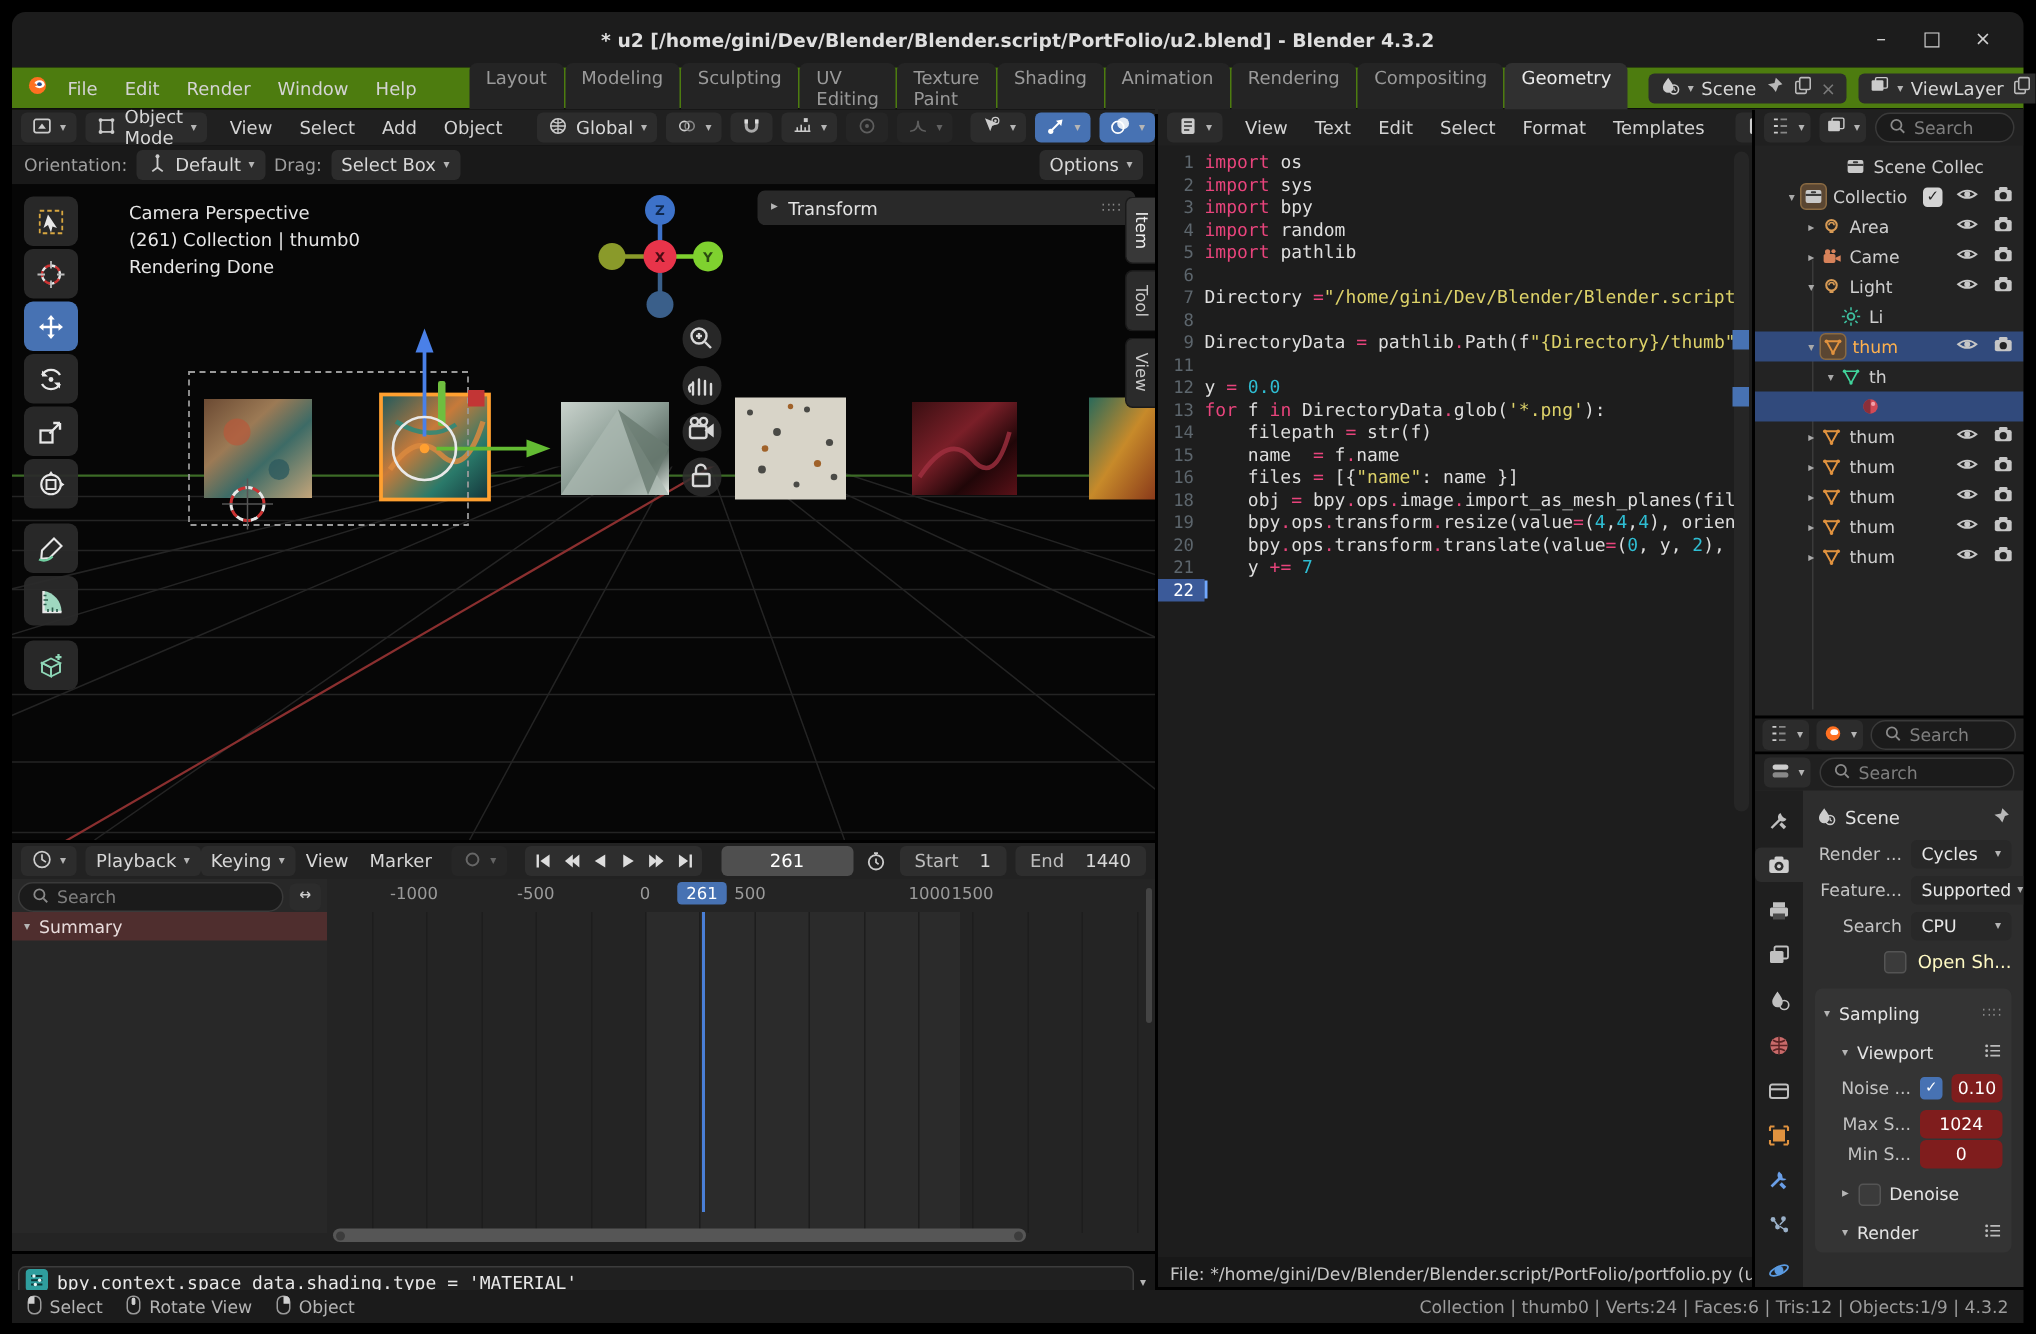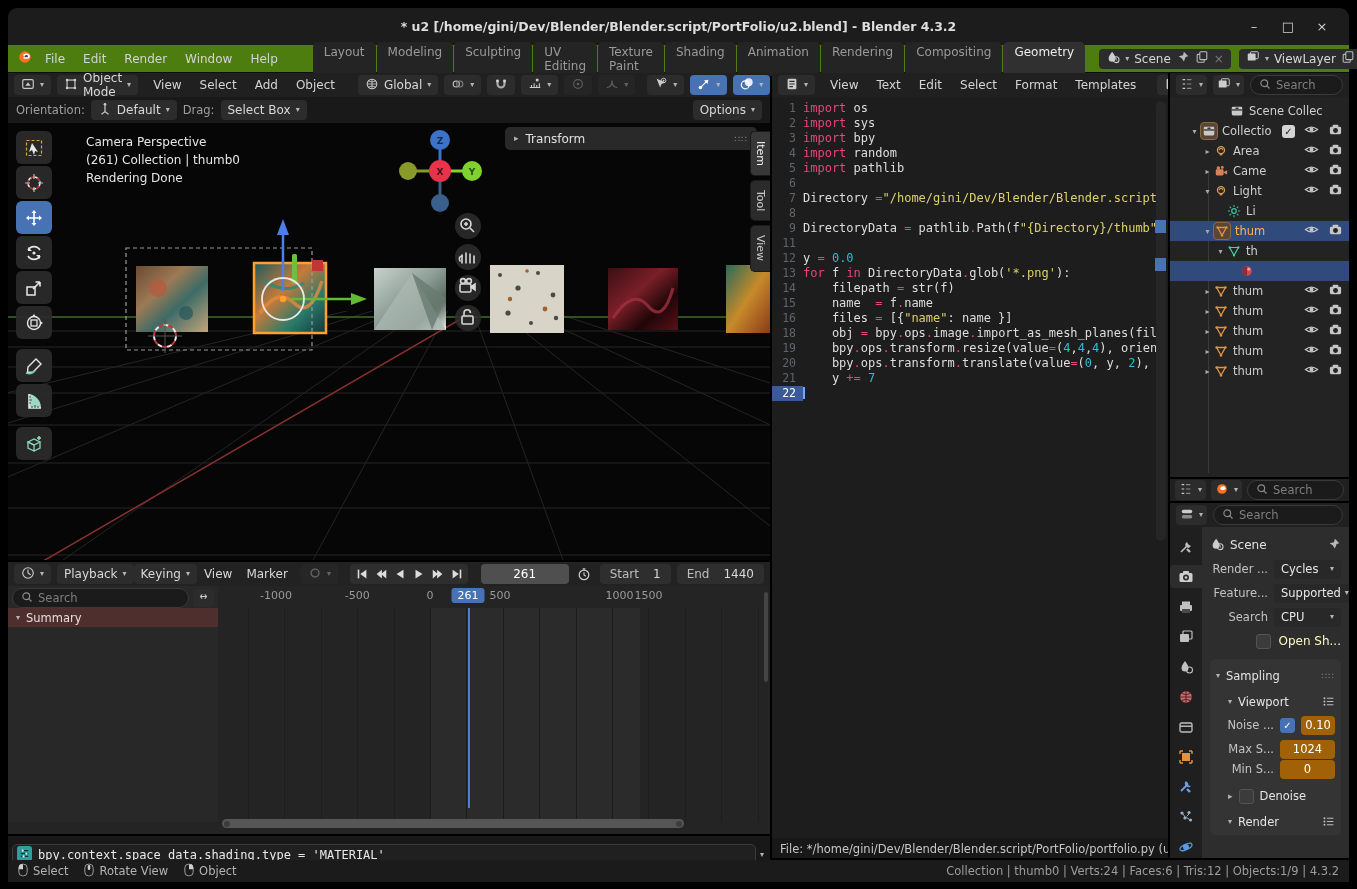--- a/index.html
+++ b/index.html
@@ -104,21 +104,21 @@
   .ptab{width:32px;height:24px;display:flex;align-items:center;justify-content:center;border-radius:4px 0 0 4px}
   .ptab.active{background:#2d2d2d}
   .prop-content{flex:1;padding:6px 8px 0 8px;overflow:hidden}
   .breadcrumb{display:flex;align-items:center;gap:6px;height:24px;color:#e2e2e2}
   .pin{margin-left:auto;color:#b0b0b0}
   .prow{display:flex;align-items:center;height:24px;gap:6px}
   .plabel{width:58px;text-align:right;color:#c3c3c3;font-size:11.5px;flex:none;white-space:nowrap;overflow:hidden}
   .dropdown{flex:1;background:#282828;border-radius:4px;height:19px;display:flex;align-items:center;
             padding:0 7px;color:#e8e8e8;font-size:11.5px;gap:4px}
   .dropdown .caret{margin-left:auto}
-  .valfield{background:#a16207;border-radius:4px;height:19px;display:flex;align-items:center;justify-content:center;
+  .valfield{background:#7f1d1d;border-radius:4px;height:19px;display:flex;align-items:center;justify-content:center;
             color:#fff;font-size:11.5px;flex:1}
   .checkbox{width:13px;height:13px;border-radius:3px;background:#3b3b3b;border:1px solid #545454;flex:none}
   .checkbox.on{background:#4772b3;border-color:#4772b3;display:flex;align-items:center;justify-content:center;
                color:#fff;font-size:10px}
   .panelhdr{display:flex;align-items:center;gap:6px;height:22px;color:#e4e4e4;font-size:11.5px;margin-top:4px}
   .subhdr{margin-left:12px}
   .panel-bg{background:#343434;border-radius:5px;padding:2px 6px;margin-top:6px}
 </style>
 </head>
 <body>

